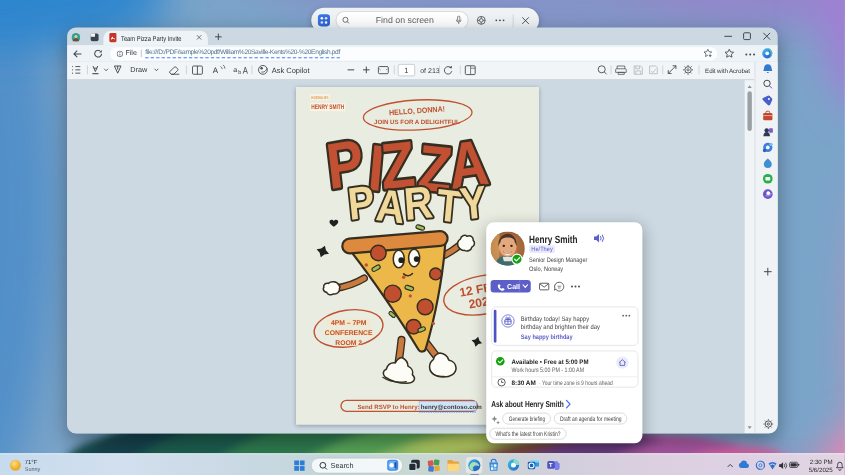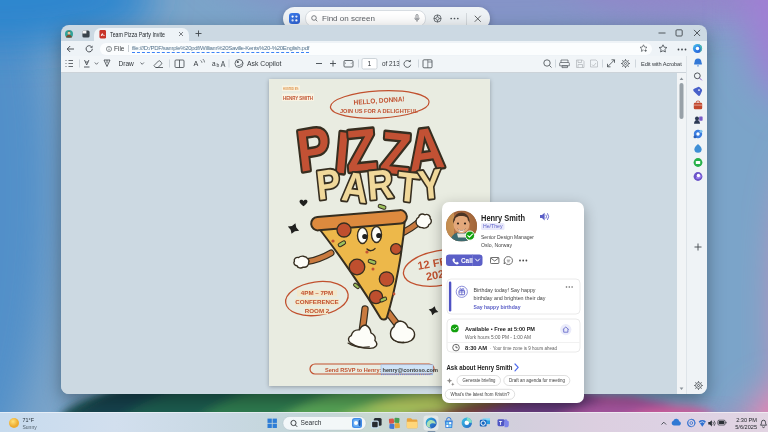--- a/index.html
+++ b/index.html
@@ -5,21 +5,21 @@
   html,body{margin:0;padding:0;}
   body{width:768px;height:432px;overflow:hidden;position:relative;font-family:"Liberation Sans",sans-serif;-webkit-font-smoothing:antialiased;}
   .abs{position:absolute;}
   
   #wall{left:0;top:0;width:768px;height:432px;background:#74a3c8;}
   
   #findbar{left:283px;top:7px;width:207px;height:23px;background:#eff3f6;border-radius:12px;
     box-shadow:0 2px 6px rgba(0,0,0,.25);display:flex;align-items:center;}
   #fb-icon{width:11px;height:11px;border-radius:3px;margin-left:6px;
     background:linear-gradient(135deg,#3a7bea,#2f5fd0);position:relative;}
-  #fb-field{margin-left:5px;width:119px;height:15px;background:#fff;border:0.5px solid #d8dde2;border-radius:8px;display:flex;align-items:center;}
+  #fb-field{margin-left:5px;width:119px;height:15px;background:#fff;border:0.5px solid #d8dde2;border-radius:8px;display:flex;align-items:center;text-align:center;}
   .ficon{flex:none;}
   #fb-find{font-size:8px;color:#5f6368;margin-left:4px;flex:1;}
   
   #win{left:61px;top:25px;width:646px;height:369px;border-radius:8px;background:#ccd9e3;
     box-shadow:0 6px 18px rgba(0,0,0,.35);overflow:hidden;}
   #tabstrip{left:0;top:0;width:646px;height:16px;}
   #tab{left:33px;top:2.5px;width:95px;height:13.5px;background:#eef3f7;border-radius:7px 7px 0 0;display:flex;align-items:center;}
   #url{font-size:6px;color:#54738c;white-space:nowrap;letter-spacing:-0.32px;
     border-bottom:1px dashed #3b82f6;padding-bottom:0.5px;}
   #vscroll{left:616px;top:47.5px;width:9px;height:320px;background:#f0f3f6;}

